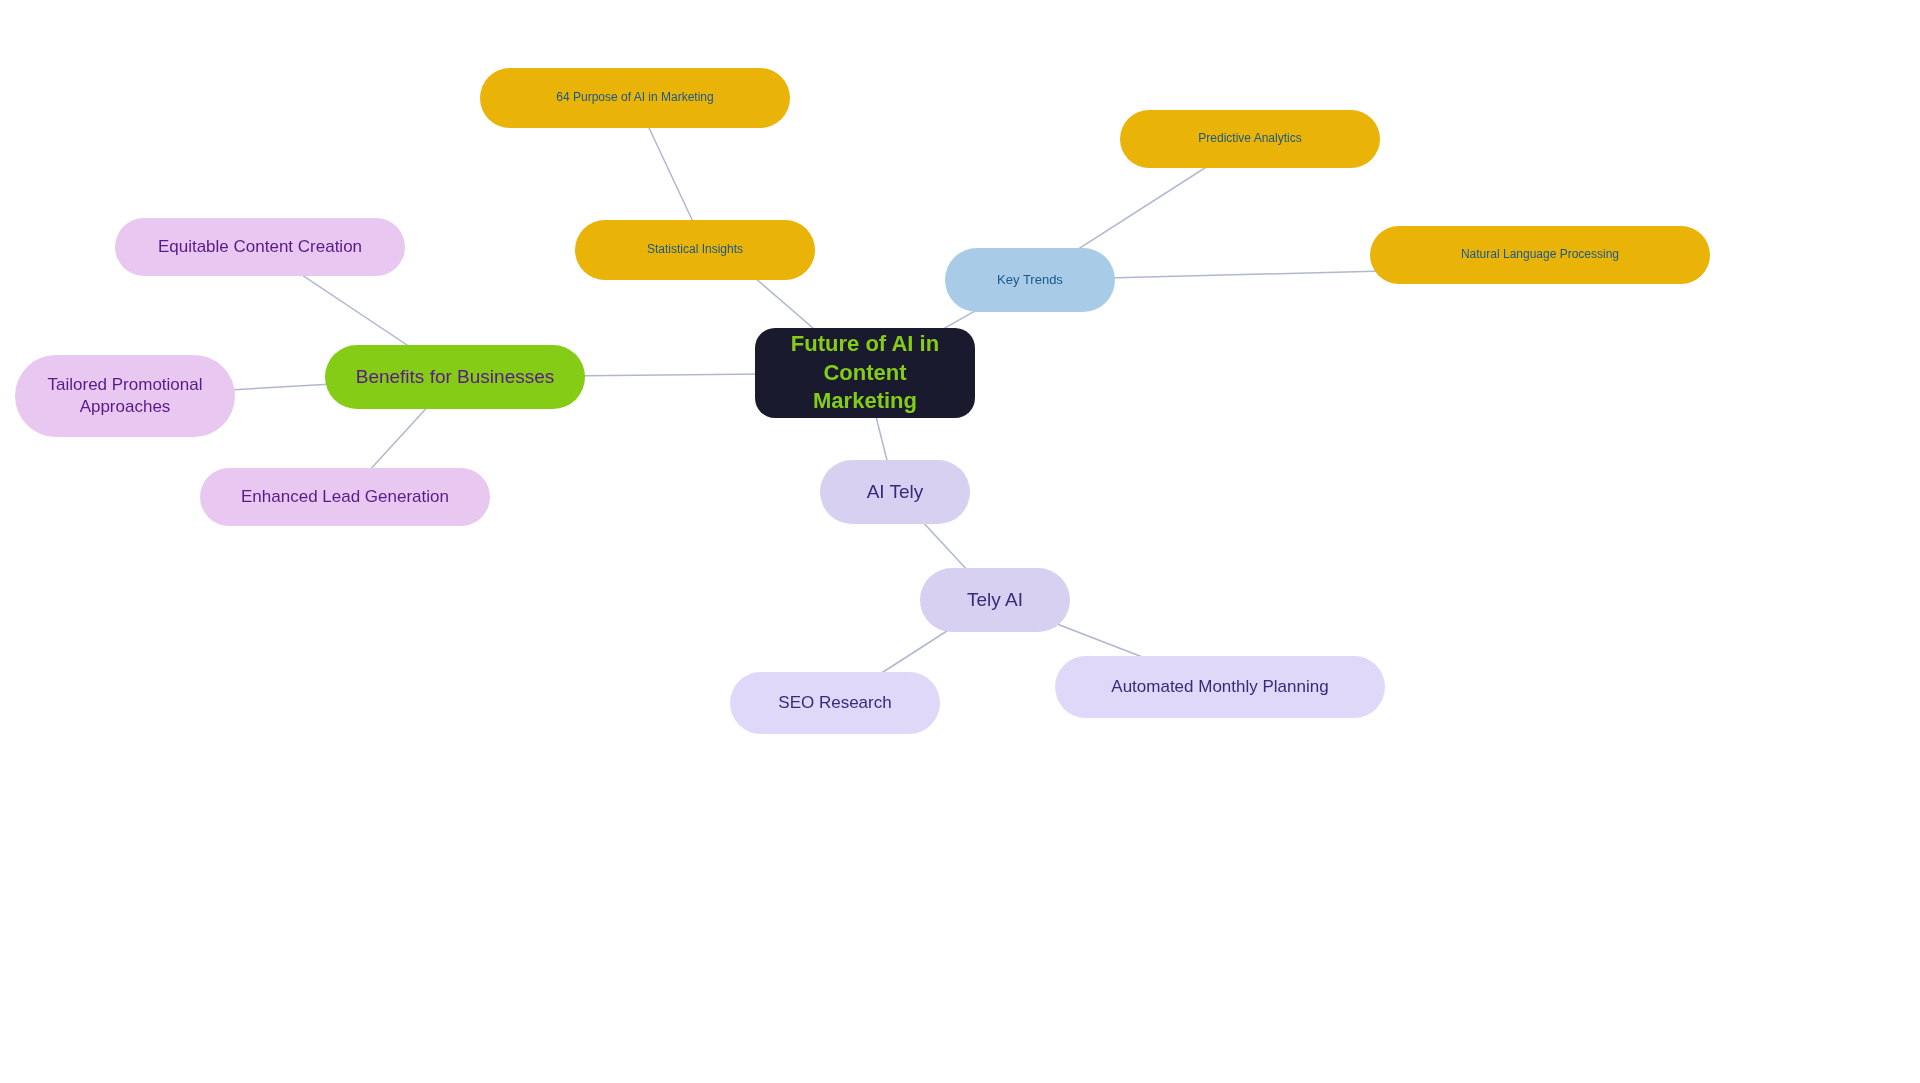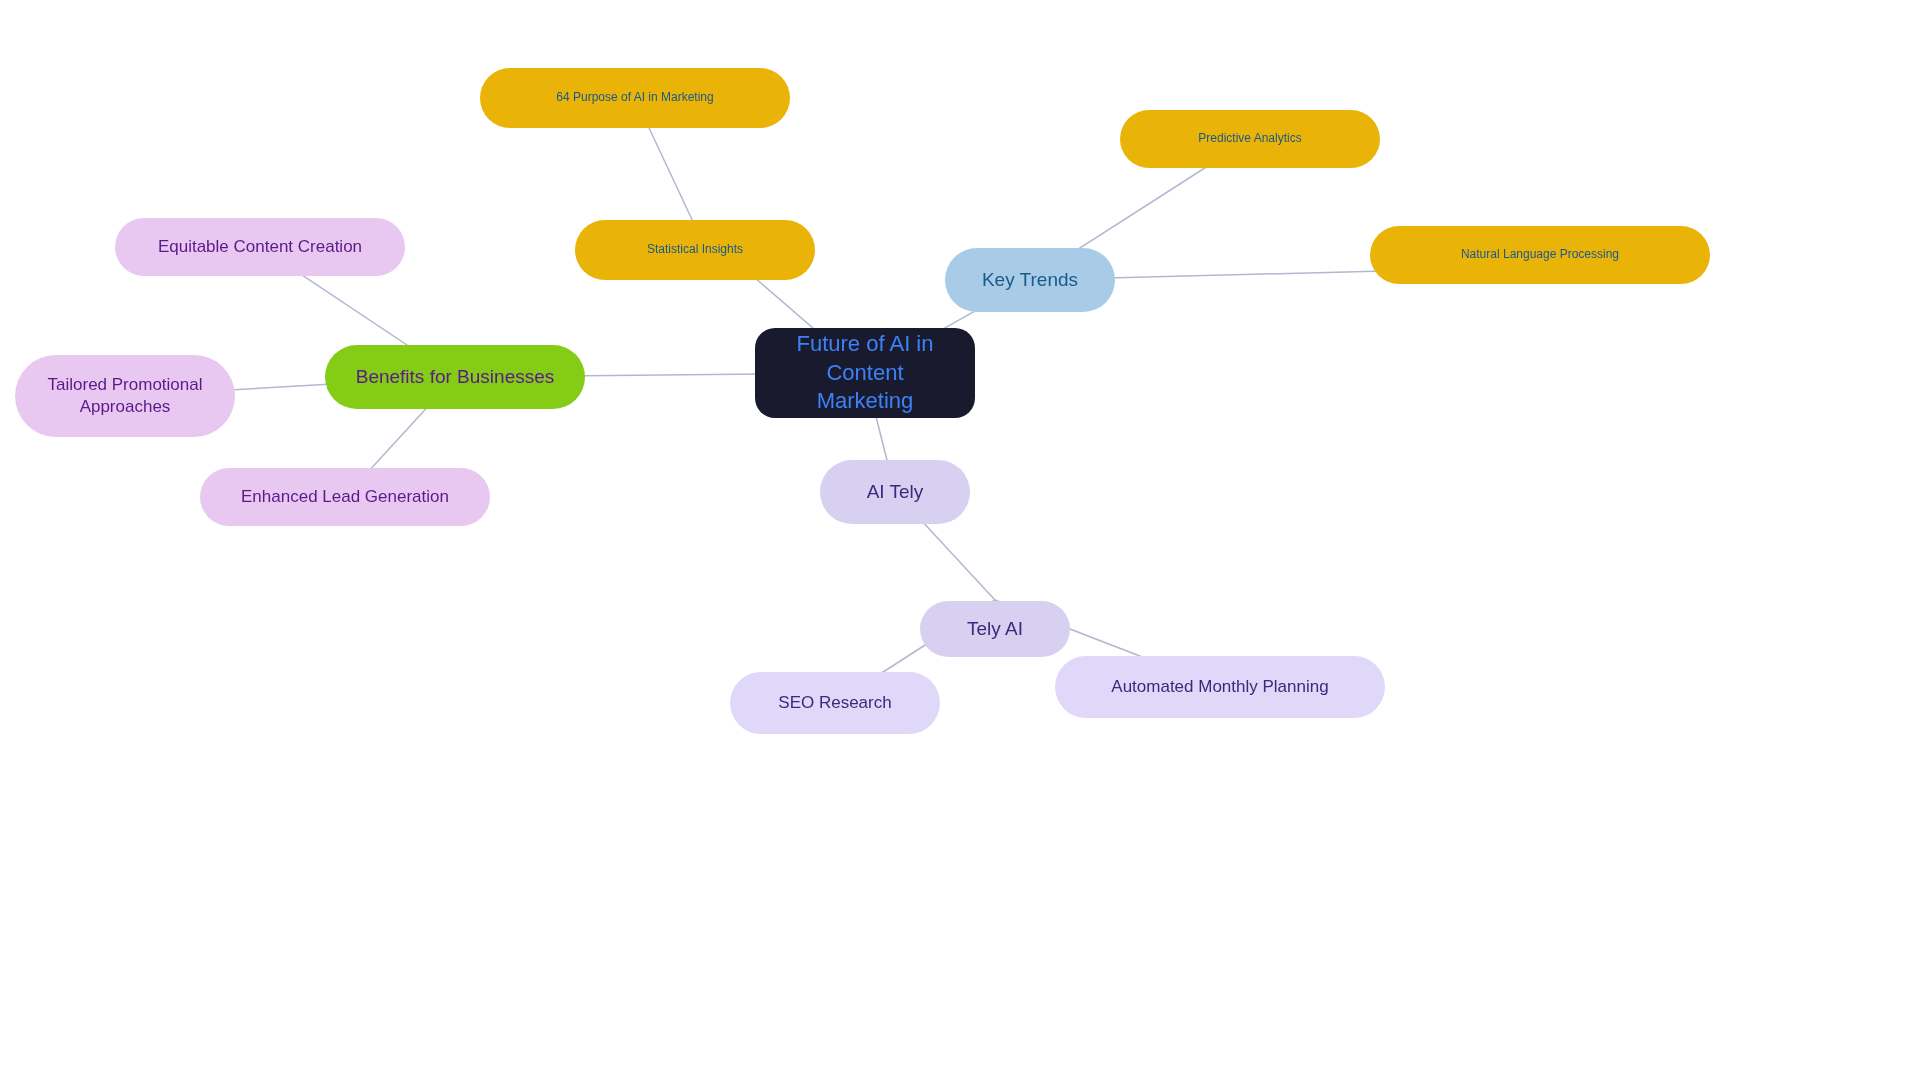--- a/index.html
+++ b/index.html
@@ -29,38 +29,38 @@
       justify-content: center;
       text-align: center;
       z-index: 1;
       font-size: 18px;
       line-height: 1.3;
       padding: 14px 24px;
     }
 
     .node-center {
       background: #1a1a2e;
-      color: #3b82f6;
+      color: #84cc16;
       font-size: 22px;
-      font-weight: 400;
+      font-weight: 700;
       width: 220px;
       height: 90px;
       border-radius: 20px;
     }
 
     .node-blue {
       background: #eab308;
       color: #1a5a8a;
       font-size: 12px;
     }
 
     .node-blue-medium {
       background: #a8cce8;
       color: #1a5a8a;
-      font-size: 19px;
+      font-size: 13px;
       font-weight: 500;
     }
 
     .node-purple {
       background: #e8c8f0;
       color: #5a1a8a;
       font-size: 17px;
     }
 
     .node-purple-medium {
@@ -119,17 +119,17 @@
 
 <div class="node node-purple" style="left: 115px; top: 218px; width: 290px; height: 58px;">Equitable Content Creation</div>
 
 <div class="node node-purple" style="left: 15px; top: 355px; width: 220px; height: 82px;">Tailored Promotional
 Approaches</div>
 
 <div class="node node-purple" style="left: 200px; top: 468px; width: 290px; height: 58px;">Enhanced Lead Generation</div>
 
 <div class="node node-lavender" style="left: 820px; top: 460px; width: 150px; height: 64px;">AI Tely</div>
 
-<div class="node node-lavender" style="left: 920px; top: 568px; width: 150px; height: 56px; margin-top: 33px;">Tely AI</div>
+<div class="node node-lavender" style="left: 920px; top: 568px; width: 150px; height: 64px;">Tely AI</div>
 
 <div class="node node-lavender-light" style="left: 730px; top: 672px; width: 210px; height: 62px;">SEO Research</div>
 
 <div class="node node-lavender-light" style="left: 1055px; top: 656px; width: 330px; height: 62px;">Automated Monthly Planning</div>
 
 </body></html>

